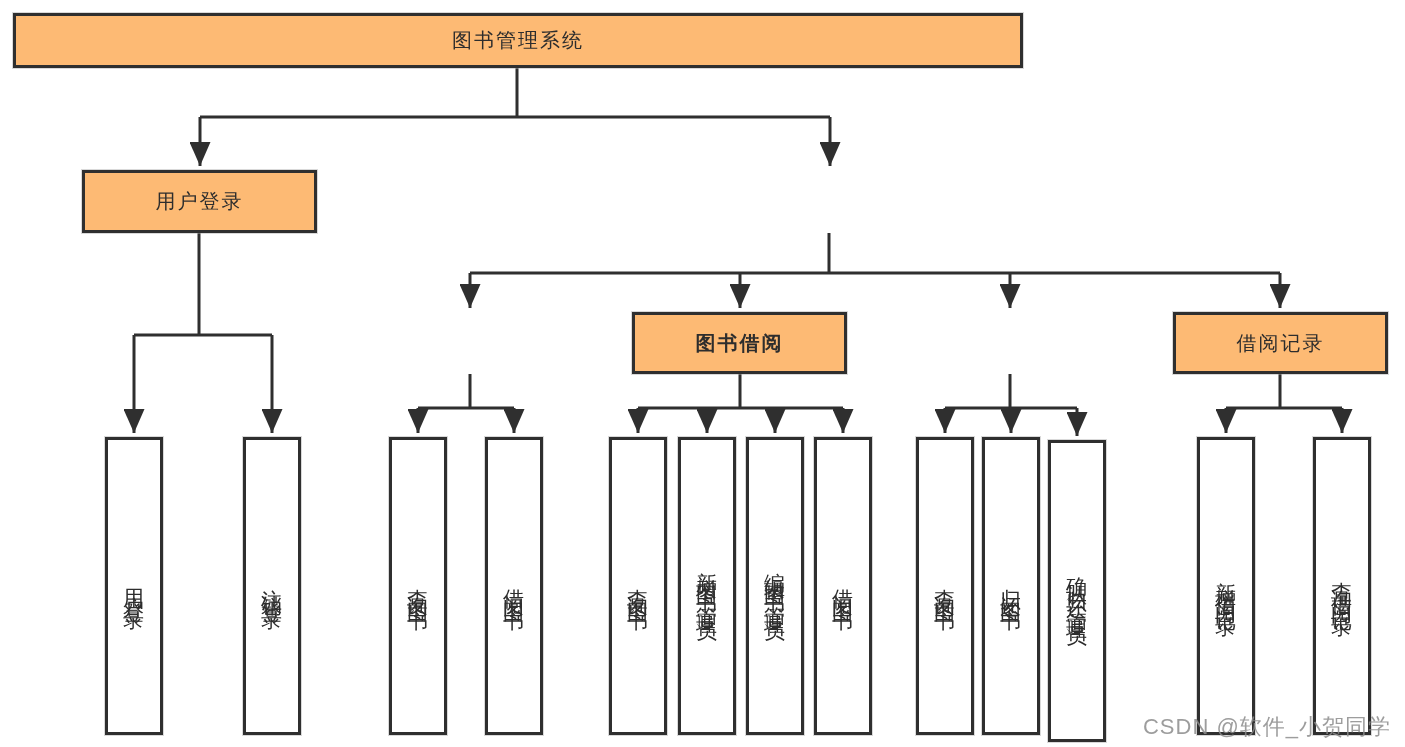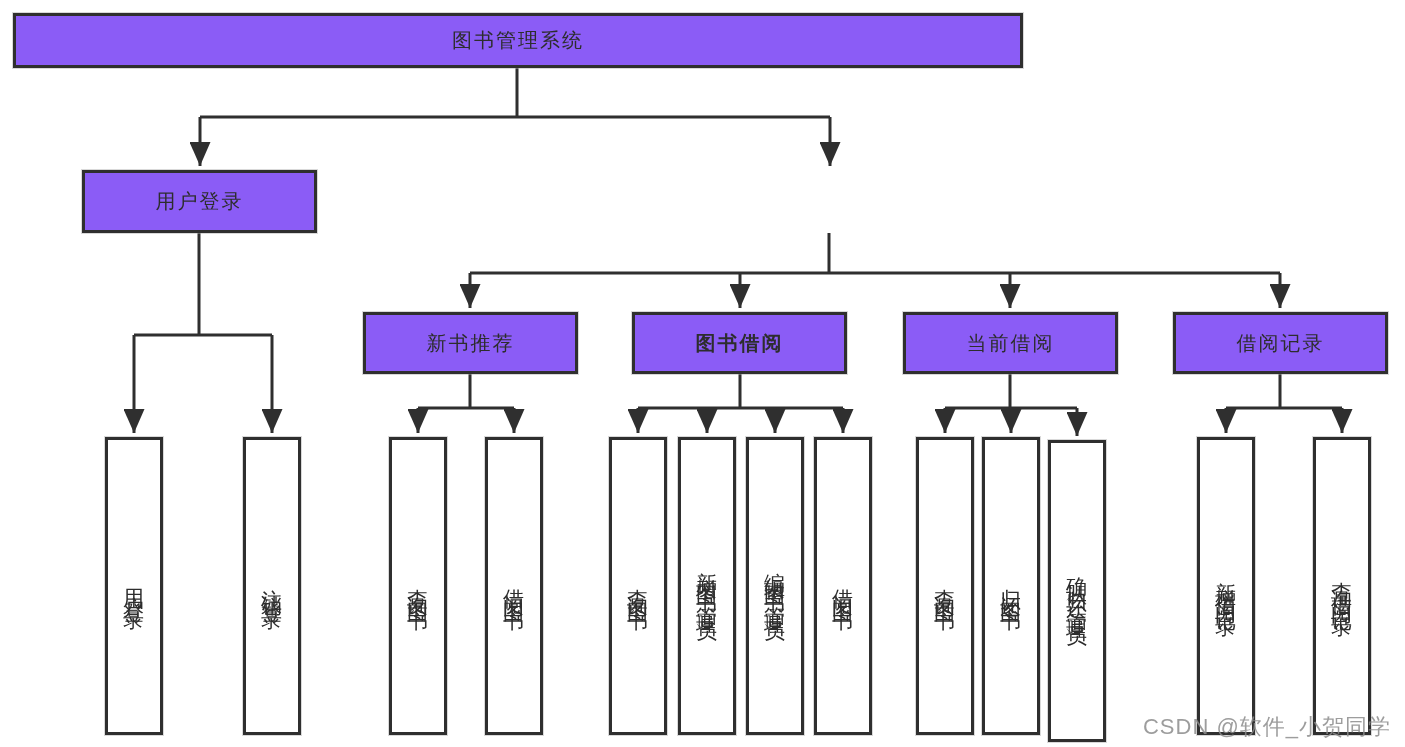--- a/index.html
+++ b/index.html
@@ -12,21 +12,21 @@
     background: #ffffff;
     overflow: hidden;
   }
   .connectors {
     position: absolute;
     left: 0; top: 0;
     width: 1405px; height: 747px;
   }
   .node {
     position: absolute;
-    background: #8b5cf6;
+    background: #fdba74;
     border: 3px solid #2f2f2f;
     box-shadow: 0 0 0 1px rgba(170,170,170,0.45);
     display: flex;
     align-items: center;
     justify-content: center;
     color: #2d2d2d;
     font-size: 20px;
     letter-spacing: 2px;
     white-space: nowrap;
   }
@@ -112,28 +112,22 @@
   </svg>
 
   <div class="node root-node">
     <span>图书管理系统</span>
   </div>
 
   <div class="node l2-node" style="left:82px; width:235px;">
     <span>用户登录</span>
   </div>
 
-  <div class="node l3-node" style="left:363px;">
-    <span>新书推荐</span>
-  </div>
   <div class="node l3-node" style="left:632px;font-weight:bold;">
     <span>图书借阅</span>
-  </div>
-  <div class="node l3-node" style="left:903px;">
-    <span>当前借阅</span>
   </div>
   <div class="node l3-node" style="left:1173px;">
     <span>借阅记录</span>
   </div>
 
   <div class="leaf" style="left:105px;">
     <span class="vtext">用户登录</span>
   </div>
   <div class="leaf" style="left:243px;">
     <span class="vtext">注销登录</span>

